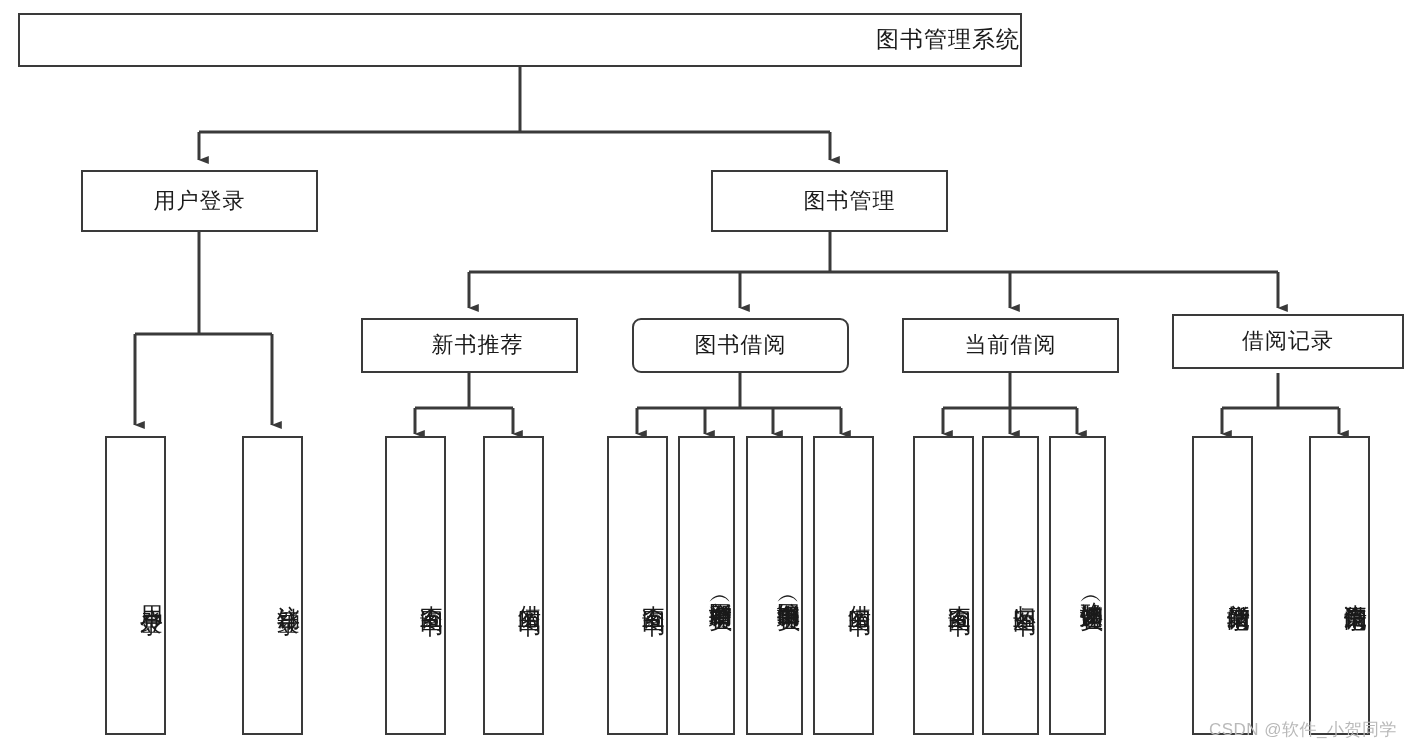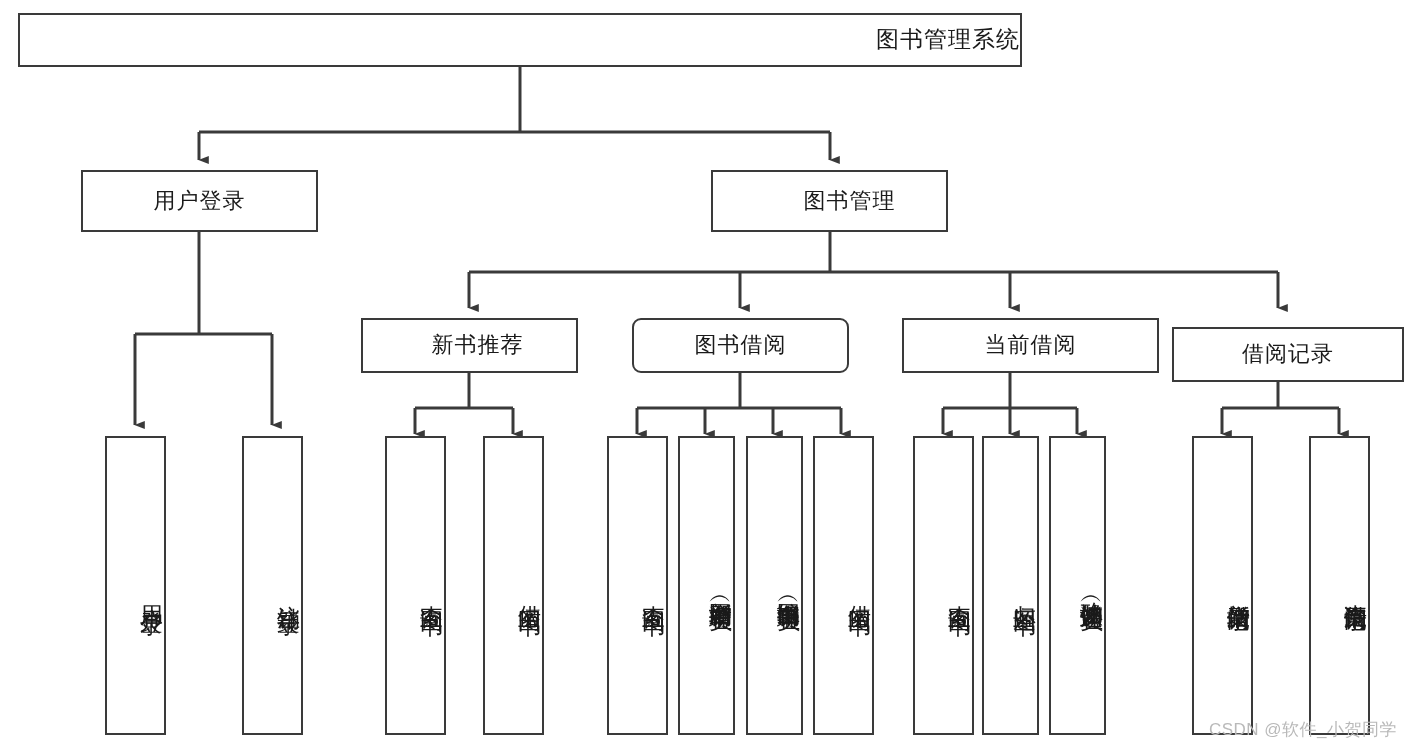--- a/index.html
+++ b/index.html
@@ -137,24 +137,24 @@
   <div class="node horizontal" style="left:711px; top:170px; width:237px; height:62px;padding-left:40px;">
     <span>图书管理</span>
   </div>
 
   <div class="node horizontal" style="left:361px; top:318px; width:217px; height:55px;padding-left:16px;">
     <span>新书推荐</span>
   </div>
   <div class="node horizontal" style="left:632px; top:318px; width:217px; height:55px;border-radius:9px;">
     <span>图书借阅</span>
   </div>
-  <div class="node horizontal" style="left:902px; top:318px; width:257px; height:55px;">
+  <div class="node horizontal" style="left:902px; top:318px; width:217px; height:55px;">
     <span>当前借阅</span>
   </div>
-  <div class="node horizontal" style="left:1172px; top:327px; width:232px; height:55px;justify-content:center;">
+  <div class="node horizontal" style="left:1172px; top:314px; width:232px; height:55px;justify-content:center;">
     <span>借阅记录</span>
   </div>
 
   <div class="node vertical" style="left:105px; top:436px; width:61px; height:299px;">
     <span>用户登录</span>
   </div>
   <div class="node vertical" style="left:242px; top:436px; width:61px; height:299px;">
     <span>注销登录</span>
   </div>
 

